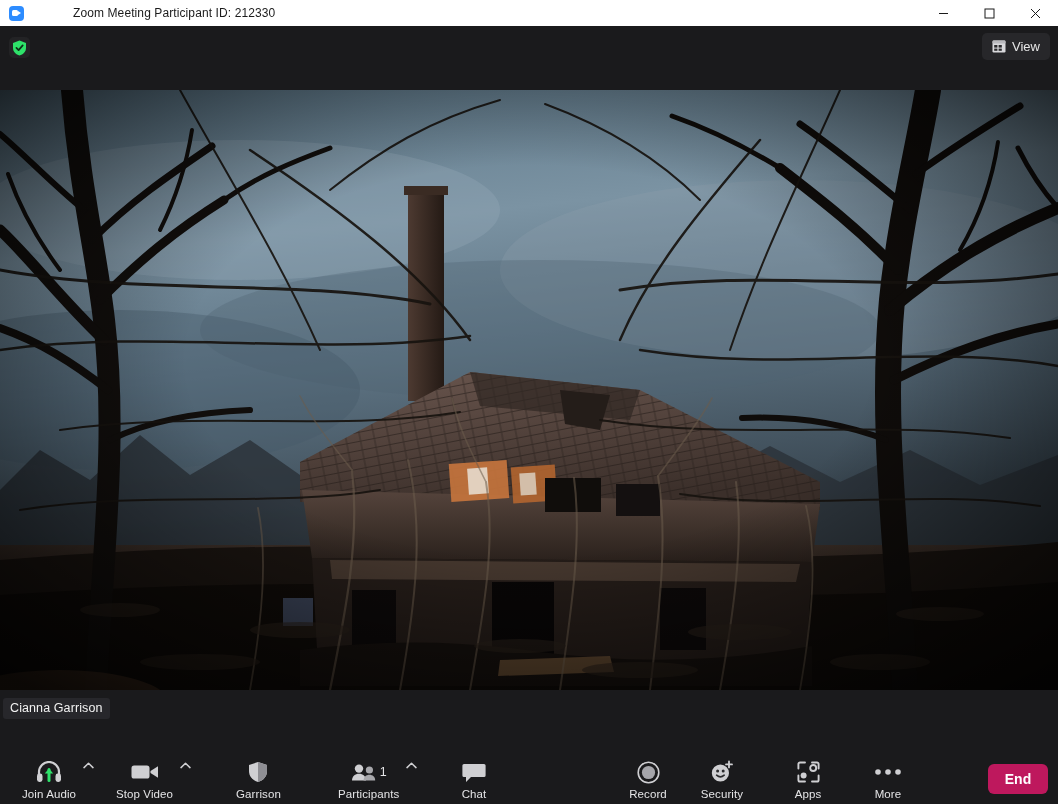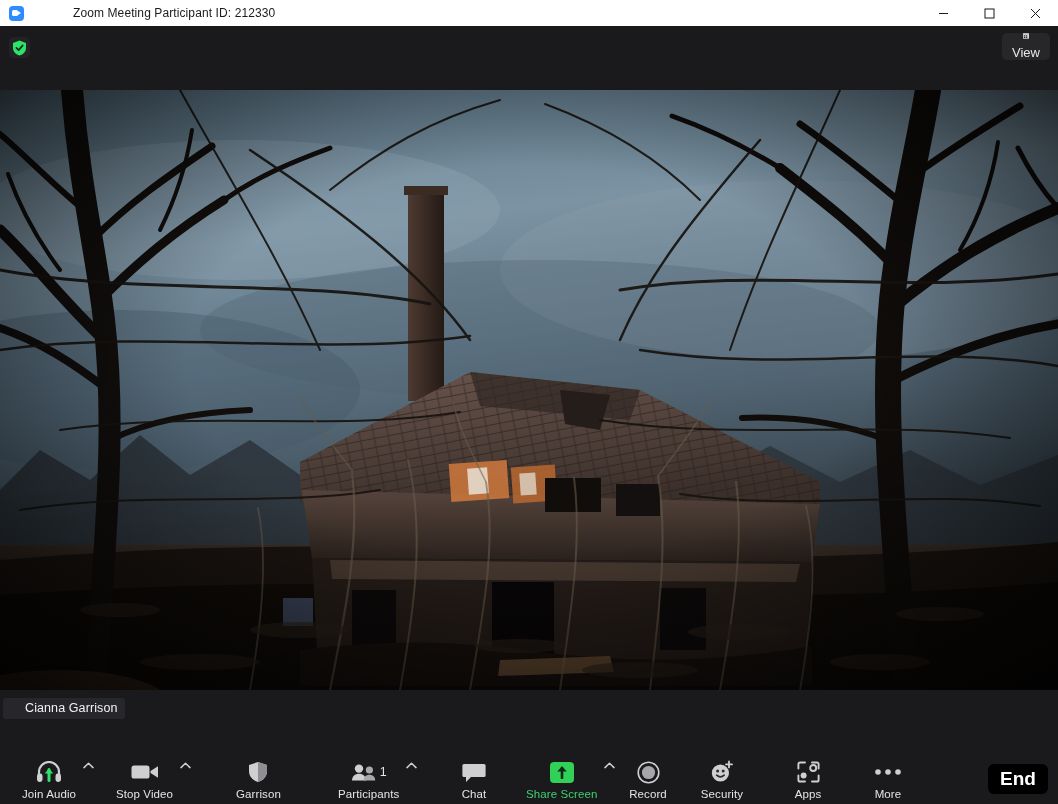--- a/index.html
+++ b/index.html
@@ -37,37 +37,37 @@
     background:#1a1a1c;
   }
   .shield-badge{
     position:absolute;left:9px;top:11px;width:21px;height:21px;
     border-radius:5px;background:#232325;
     display:flex;align-items:center;justify-content:center;
   }
   .view-btn{
     position:absolute;right:8px;top:7px;height:27px;
     padding:0 10px;border-radius:5px;background:#27272a;
-    display:flex;align-items:center;gap:6px;cursor:pointer;flex-direction:column;
+    display:flex;align-items:center;gap:6px;cursor:pointer;
   }
   .view-btn .vlabel{font-size:13px;color:#e6e6e6;}
 
   
   .video{
     position:absolute;left:0;top:90px;width:1058px;height:600px;
     overflow:hidden;background:#0d1014;
   }
   .video svg{display:block;width:1058px;height:600px;}
 
   
   .namelabel{
     position:absolute;left:3px;top:698px;
     background:rgba(40,40,44,.92);
     color:#f2f2f2;font-size:12.5px;
-    padding:3px 7px 4px 22px;border-radius:3px;
+    padding:3px 7px 4px 7px;border-radius:3px;
     letter-spacing:.1px;white-space:nowrap;text-align:right;
   }
 
   
   .toolbar{
     position:absolute;left:0;bottom:0;width:1058px;height:52px;
     background:#1a1a1c;
   }
   .tgroup{position:absolute;bottom:4px;display:flex;align-items:flex-end;}
   .titem{
@@ -79,22 +79,22 @@
   .tlabel{font-size:11.5px;color:#e4e4e6;margin-top:3px;white-space:nowrap;
     letter-spacing:.1px;}
   .tlabel.green{color:#3bd16f;}
   .caret{width:16px;height:42px;display:flex;align-items:center;
     justify-content:center;cursor:pointer;padding-bottom:14px;}
   .count{font-size:12.5px;color:#e4e4e6;margin-left:3px;line-height:1;}
   .share-box{width:24px;height:21px;border-radius:4px;background:#31d158;
     display:flex;align-items:center;justify-content:center;}
   .end-btn{
     position:absolute;right:10px;bottom:10px;
-    width:60px;height:30px;border-radius:6px;background:#000000;
-    color:#fff;font-size:19px;font-weight:bold;border:none;cursor:pointer;
+    width:60px;height:30px;border-radius:6px;background:#be185d;
+    color:#fff;font-size:14px;font-weight:bold;border:none;cursor:pointer;
     display:flex;align-items:center;justify-content:center;
     font-family:"Liberation Sans", sans-serif;
   }
 </style>
 </head>
 <body>
 
 <div class="app">
 
   <div class="titlebar">
@@ -381,38 +381,20 @@
       <div class="titem">
         <div class="ticon">
           <svg width="24" height="21" viewBox="0 0 24 21">
             <path d="M2 2 H22 A1.6 1.6 0 0 1 23.6 3.6 V13.4 A1.6 1.6 0 0 1 22 15 H9 L4 20 V15 H2 A1.6 1.6 0 0 1 0.4 13.4 V3.6 A1.6 1.6 0 0 1 2 2 Z" fill="#cfcfd2"></path>
           </svg>
         </div>
         <div class="tlabel">Chat</div>
       </div>
     </div>
 
-    <div class="tgroup" style="left:522px;">
-      <div class="titem">
-        <div class="ticon">
-          <div class="share-box">
-            <svg width="12" height="14" viewBox="0 0 12 14">
-              <path d="M6 13 V3" stroke="#0c2b16" stroke-width="2.6" stroke-linecap="round"></path>
-              <path d="M1.2 6.4 L6 1.2 L10.8 6.4 Z" fill="#0c2b16"></path>
-            </svg>
-          </div>
-        </div>
-        <div class="tlabel green">Share Screen</div>
-      </div>
-      <div class="caret">
-        <svg width="11" height="7" viewBox="0 0 11 7">
-            <path d="M1 5.6 L5.5 1.3 L10 5.6" fill="none" stroke="#cfcfd2" stroke-width="1.5" stroke-linecap="round" stroke-linejoin="round"></path>
-          </svg>
-      </div>
-    </div>
 
     <div class="tgroup" style="left:622px;">
       <div class="titem">
         <div class="ticon">
           <svg width="23" height="23" viewBox="0 0 23 23">
             <circle cx="11.5" cy="11.5" r="10.3" fill="none" stroke="#cfcfd2" stroke-width="1.6"></circle>
             <circle cx="11.5" cy="11.5" r="6.6" fill="#a5a5aa"></circle>
           </svg>
         </div>
         <div class="tlabel">Record</div>

